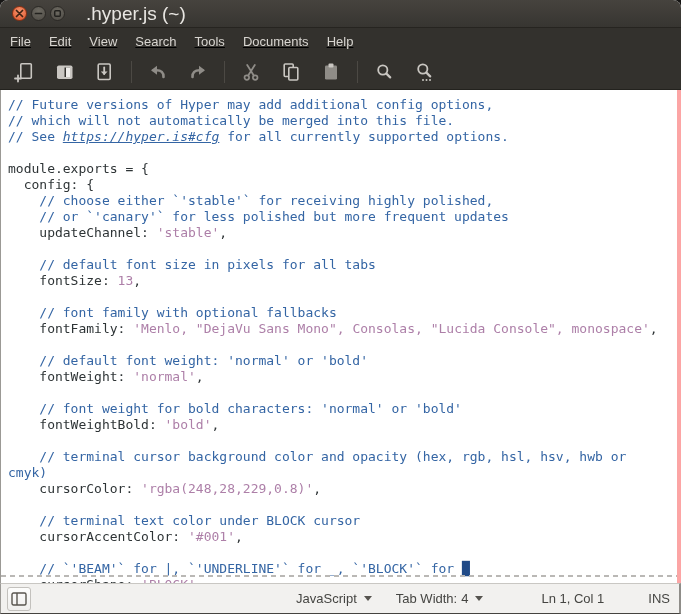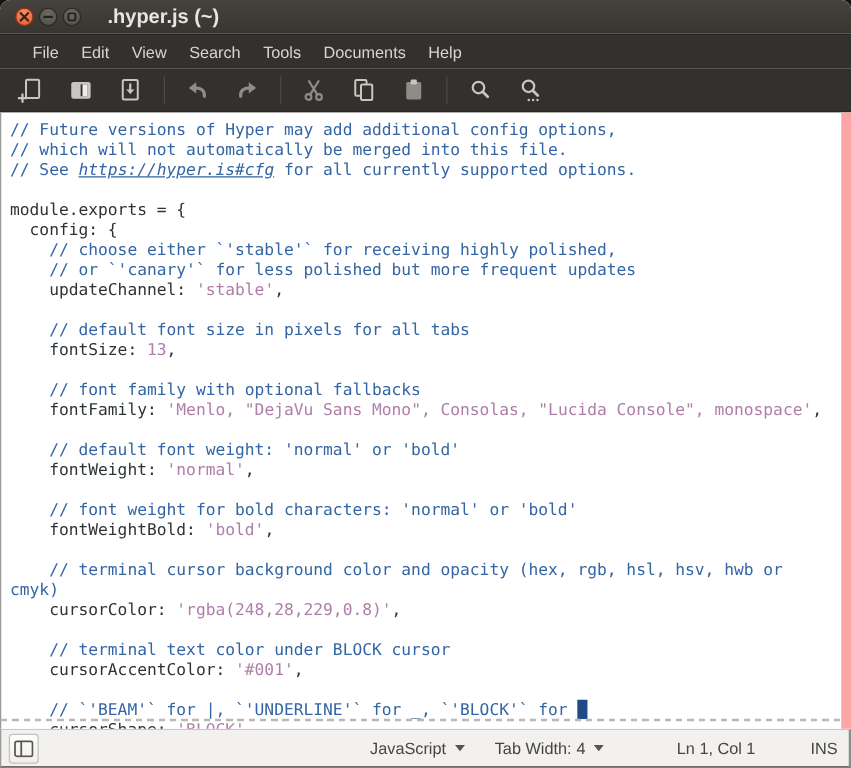--- a/index.html
+++ b/index.html
@@ -11,38 +11,38 @@
   
   .titlebar { height: 28px; flex: 0 0 28px; background: linear-gradient(#46433e, #373531);
               border-bottom: 1px solid #262420; display: flex; align-items: center; padding-left: 12px; }
   .wm-buttons { display: flex; align-items: center; gap: 4px; }
   .wm-btn { width: 15px; height: 15px; border-radius: 50%; border: 1px solid #2c2a26;
             background: radial-gradient(circle at 50% 32%, #6d6a62, #4e4b45);
             display: flex; align-items: center; justify-content: center; }
   .wm-btn.close { background: radial-gradient(circle at 50% 32%, #f headers5926c, #e05a31);
                   background: radial-gradient(circle at 50% 32%, #f5926c, var(--close-button, #e05a31));
                   border-color: #8e3012; }
-  .title { font-size: 16px; font-weight: bold; color: #e8e6e2; margin-left: 21px; }
+  .title { font-size: 19px; font-weight: normal; color: #e8e6e2; margin-left: 21px; }
 
   
   .menubar { height: 27px; flex: 0 0 27px; background: var(--menubar-bg, #33312d);
-             display: flex; align-items: center; padding-left: 17px; }
+             display: flex; align-items: center; padding-left: 1px; text-decoration: underline; }
   .menu-item { padding: 0 9px; height: 100%; display: flex; align-items: center;
                font-size: 13px; color: #d8d5d0; cursor: default; }
 
   
   .toolbar { height: 35px; flex: 0 0 35px; background: var(--menubar-bg, #33312d);
              border-bottom: 1px solid #23221e; display: flex; align-items: center; padding-left: 5px; }
   .tbtn { width: 30px; height: 28px; margin: 0 5px; display: flex; align-items: center;
           justify-content: center; border-radius: 3px; }
   .tsep { width: 1px; height: 22px; background: #4c4944; margin: 0 6px; }
 
   
   .editor { position: relative; flex: 1 1 auto; background: var(--editor-bg, #fff);
-            border-left: 1px solid #9b9995; border-right: 8px solid #fca5a5;
+            border-left: 1px solid #9b9995; border-right: 4px solid #fca5a5;
             overflow: hidden; padding: 7px 0 0 7px; cursor: text; }
   .line { height: 16px; line-height: 16px; white-space: pre;
           font-family: "DejaVu Sans Mono", monospace; font-size: 13px;
           color: var(--syntax-plain, #2e3436); }
   .tp { color: var(--syntax-plain, #2e3436); }
   .tc { color: var(--syntax-comment, #3465a4); }
   .ts { color: var(--syntax-string, #ad7fa8); }
   .tl { color: var(--syntax-comment, #3465a4); font-style: italic; text-decoration: underline; }
   .tk { color: var(--cursor-block, #204a87); }
   .dashline { position: absolute; left: 0; right: 0; top: 485px; height: 2px;

